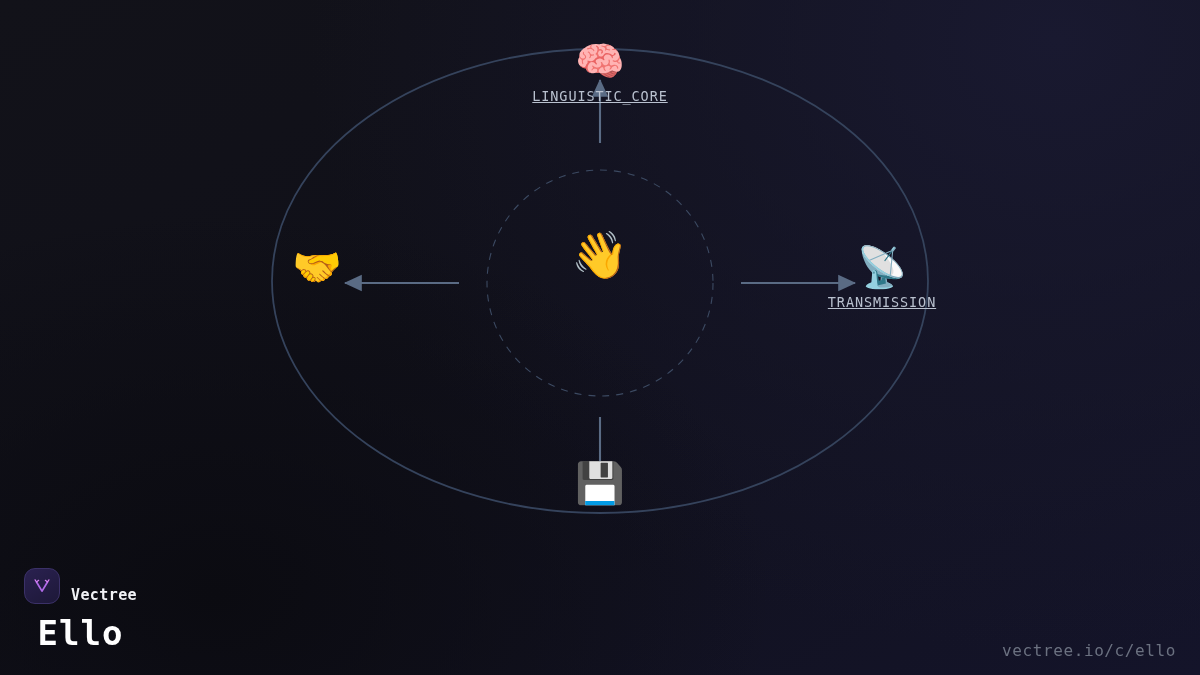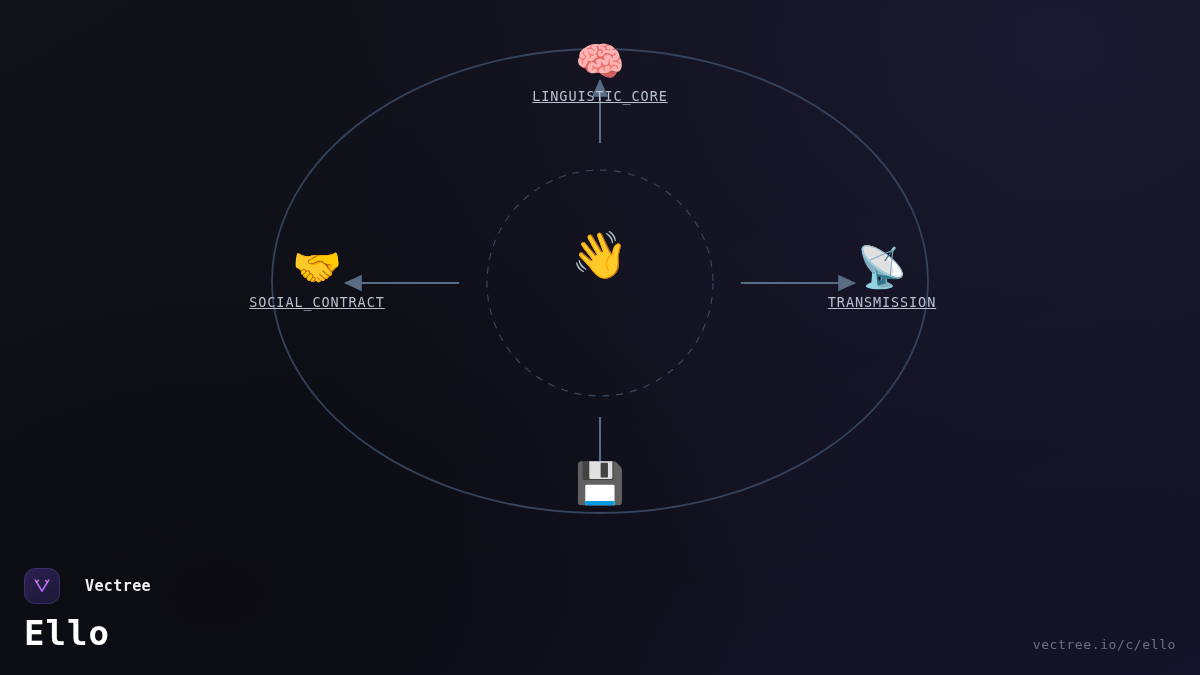--- a/index.html
+++ b/index.html
@@ -63,22 +63,22 @@
   #node-bottom { left: 600px; top: 460px; }
 
   
   #footer-brand {
     position: absolute;
     left: 24px;
     bottom: 22px;
   }
   .brand-row {
     display: flex;
-    align-items: center;
-    gap: 25px;
+    align-items: flex-end;
+    gap: 11px;
   }
   .brand-logo {
     width: 34px;
     height: 34px;
     border-radius: 11px;
     background: linear-gradient(150deg, #2a2150 0%, #1d1838 100%);
     border: 1px solid #3b3168;
     display: flex;
     align-items: center;
     justify-content: center;
@@ -91,26 +91,27 @@
     letter-spacing: 0.4px;
     font-family: "DejaVu Sans Mono", "Liberation Mono", monospace;
   }
   #footer-title {
     margin-top: 9px;
     font-size: 34px;
     font-weight: bold;
     color: #ffffff;
     letter-spacing: 1px;
     font-family: "DejaVu Sans Mono", "Liberation Mono", monospace;
+    text-align: center;
   }
   #footer-url {
     position: absolute;
     right: 24px;
-    bottom: 23px;
-    font-size: 13px;
+    bottom: 15px;
+    font-size: 16px;
     color: #6b7180;
     letter-spacing: 0.6px;
     font-family: "DejaVu Sans Mono", "Liberation Mono", monospace;
   }
 </style>
 </head>
 <body>
 
 <div id="canvas">
 
@@ -138,21 +139,20 @@
     <div class="node-emoji">👋</div>
   </div>
 
   <div class="node" id="node-top">
     <div class="node-emoji">🧠</div>
     <div class="node-label">LINGUISTIC_CORE</div>
   </div>
 
   <div class="node" id="node-left">
     <div class="node-emoji">🤝</div>
-    <div class="node-label">SOCIAL_CONTRACT</div>
   </div>
 
   <div class="node" id="node-right">
     <div class="node-emoji">📡</div>
     <div class="node-label">TRANSMISSION</div>
   </div>
 
   <div class="node" id="node-bottom">
     <div class="node-emoji">💾</div>
   </div>

